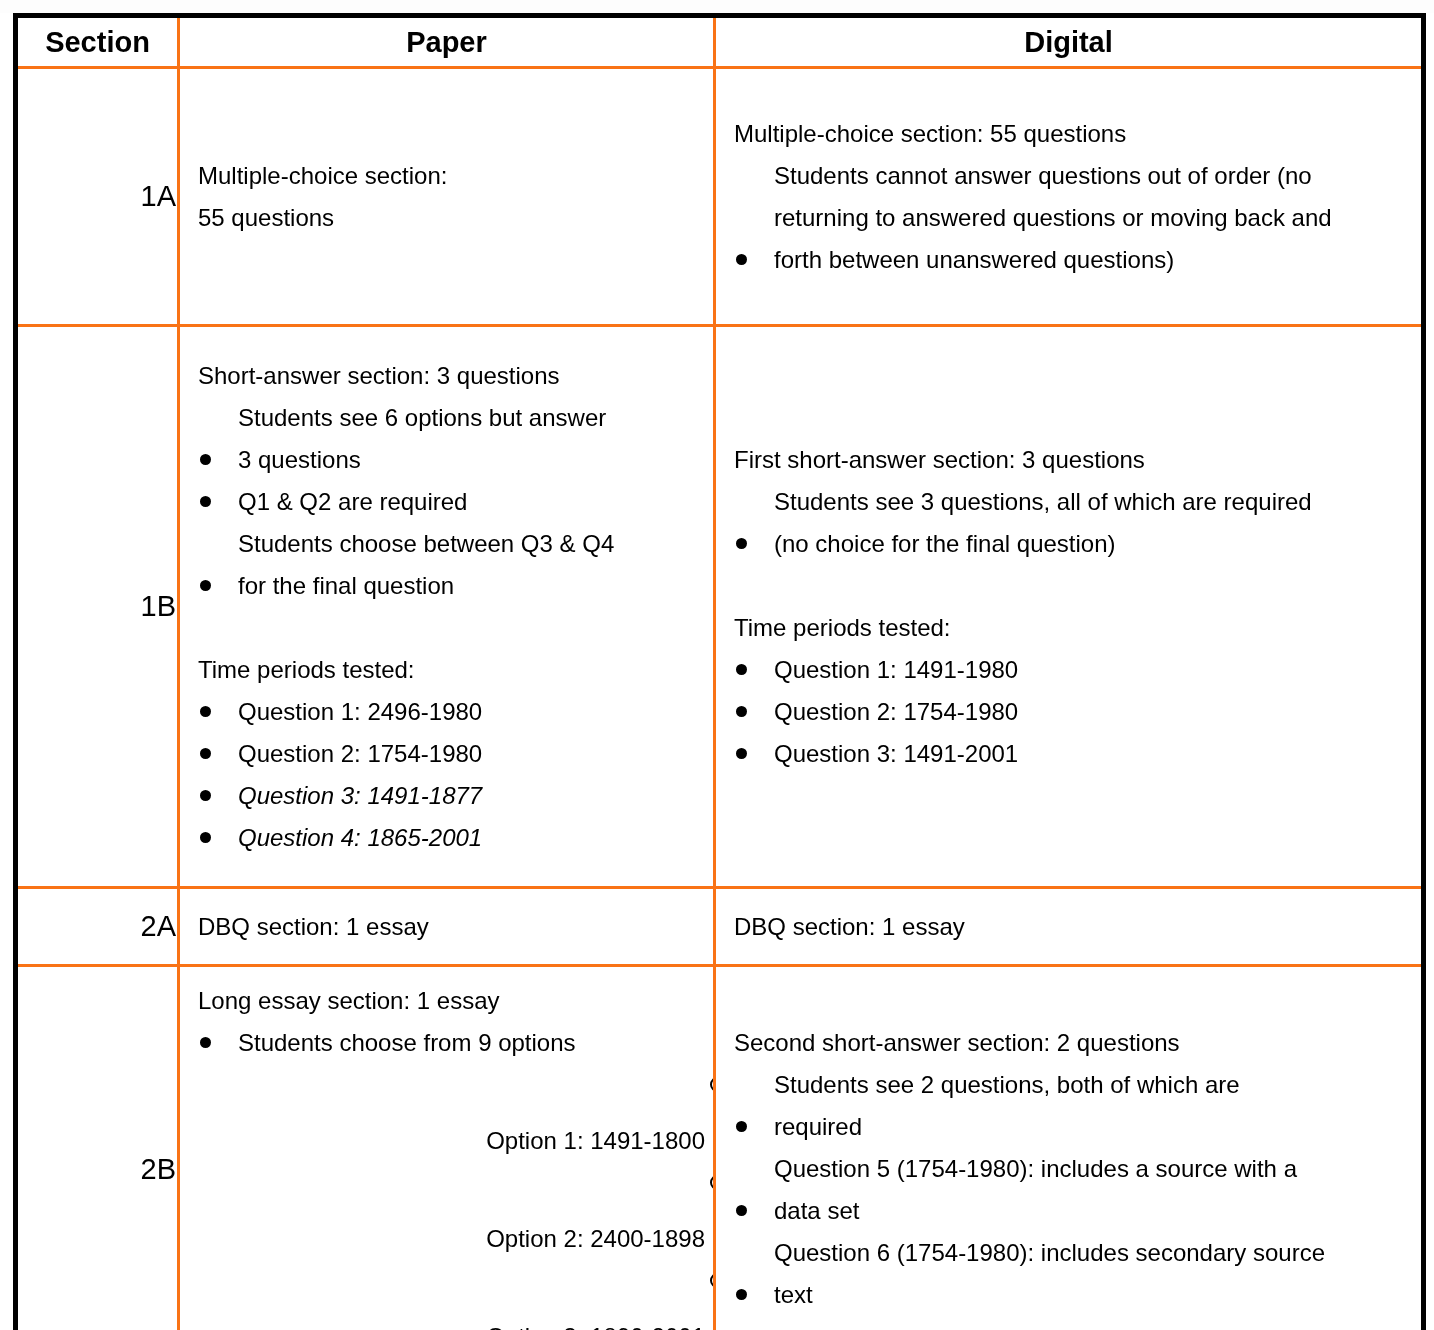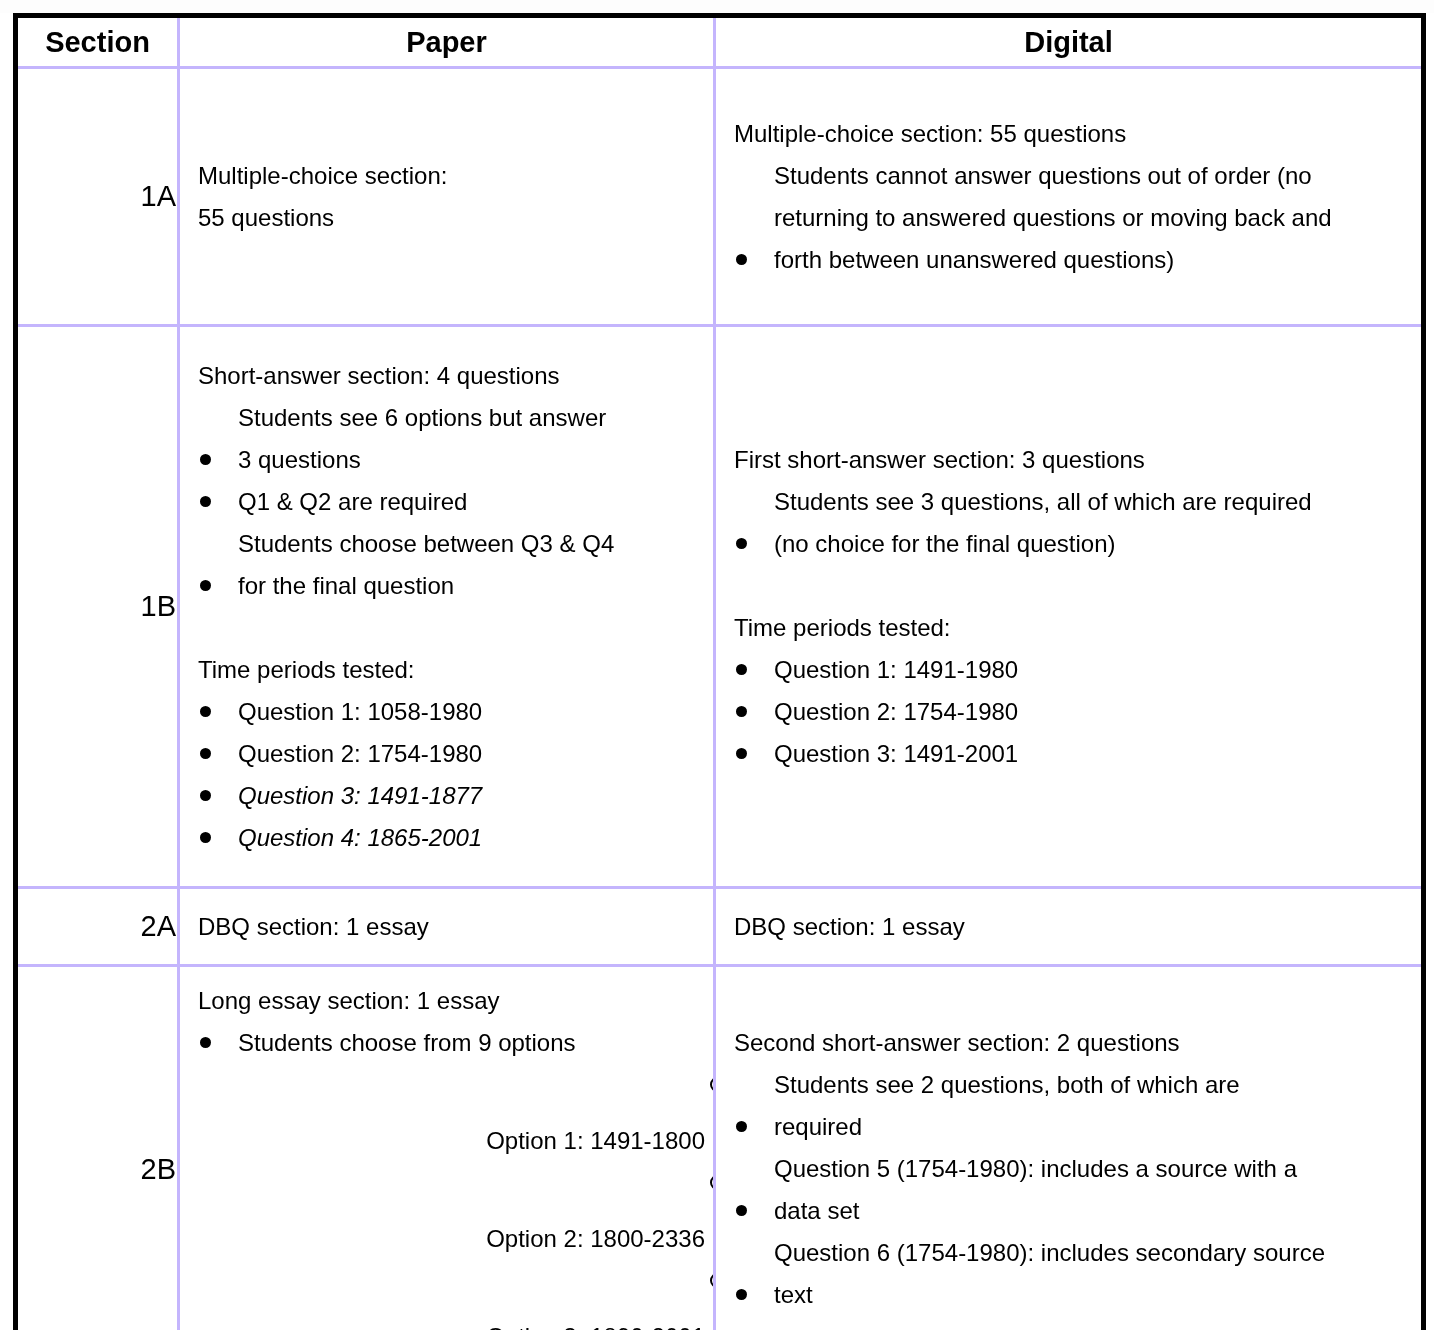--- a/index.html
+++ b/index.html
@@ -18,21 +18,21 @@
   }
   table.exam-table {
     border-collapse: collapse;
     table-layout: fixed;
     width: 1408px;
     margin: 13px 0 0 13px;
     border: 5px solid #000000;
   }
   table.exam-table th,
   table.exam-table td {
-    border: 3px solid #c4b5fd;
+    border: 3px solid #f97316;
     vertical-align: middle;
     overflow: hidden;
   }
   thead tr { height: 52px; }
   th.header-cell {
     font-size: 29px;
     font-weight: bold;
     text-align: center;
     padding: 4px 0;
   }
@@ -121,21 +121,21 @@
               <span class="marker">
                 <span class="dot"></span>
               </span>
               <span class="bullet-text">Students cannot answer questions out of order (no returning to answered questions or moving back and forth between unanswered questions)</span>
             </div>
           </td>
         </tr>
         <tr class="row-1">
           <td class="section-cell">1B</td>
           <td class="content-cell paper">
-            <div class="text-block">Short-answer section: 4 questions</div>
+            <div class="text-block">Short-answer section: 3 questions</div>
             <div class="bullet-row">
               <span class="marker">
                 <span class="dot"></span>
               </span>
               <span class="bullet-text">Students see 6 options but answer 3 questions</span>
             </div>
             <div class="bullet-row">
               <span class="marker">
                 <span class="dot"></span>
               </span>
@@ -146,21 +146,21 @@
                 <span class="dot"></span>
               </span>
               <span class="bullet-text">Students choose between Q3 &amp; Q4 for the final question</span>
             </div>
             <div class="spacer"></div>
             <div class="text-block">Time periods tested:</div>
             <div class="bullet-row">
               <span class="marker">
                 <span class="dot"></span>
               </span>
-              <span class="bullet-text">Question 1: 1058-1980</span>
+              <span class="bullet-text">Question 1: 2496-1980</span>
             </div>
             <div class="bullet-row">
               <span class="marker">
                 <span class="dot"></span>
               </span>
               <span class="bullet-text">Question 2: 1754-1980</span>
             </div>
             <div class="bullet-row">
               <span class="marker">
                 <span class="dot"></span>
@@ -226,21 +226,21 @@
             <div class="bullet-row sub">
               <span class="marker">
                 <span class="circle"></span>
               </span>
               <span class="bullet-text">Option 1: 1491-1800</span>
             </div>
             <div class="bullet-row sub">
               <span class="marker">
                 <span class="circle"></span>
               </span>
-              <span class="bullet-text">Option 2: 1800-2336</span>
+              <span class="bullet-text">Option 2: 2400-1898</span>
             </div>
             <div class="bullet-row sub">
               <span class="marker">
                 <span class="circle"></span>
               </span>
               <span class="bullet-text">Option 3: 1890-2001</span>
             </div>
           </td>
           <td class="content-cell digital">
             <div class="text-block">Second short-answer section: 2 questions</div>

